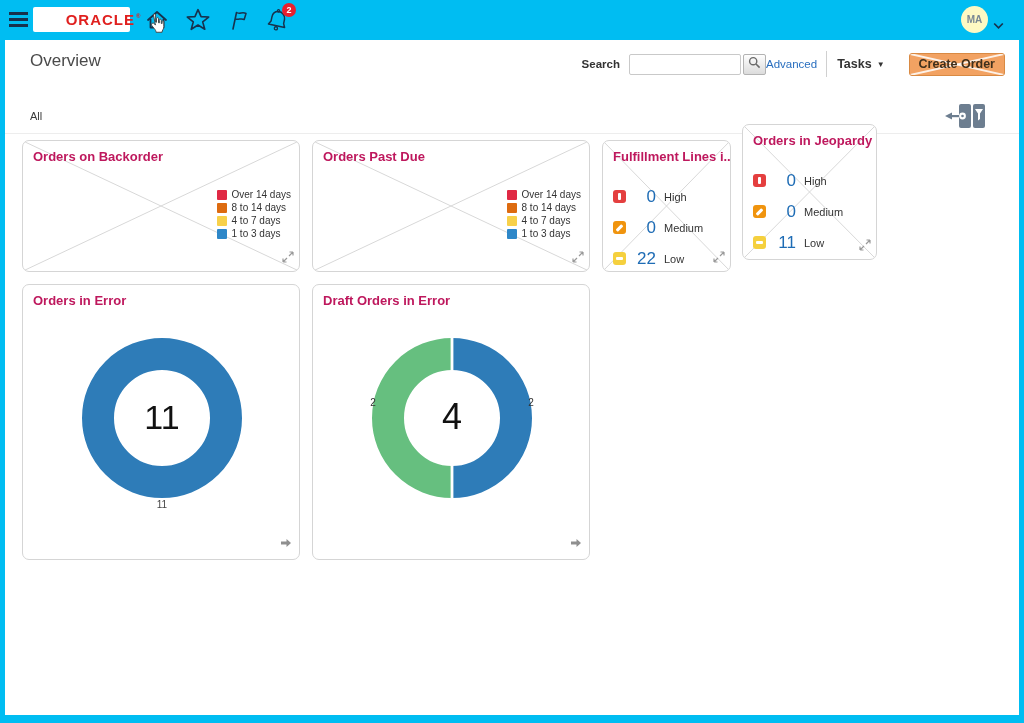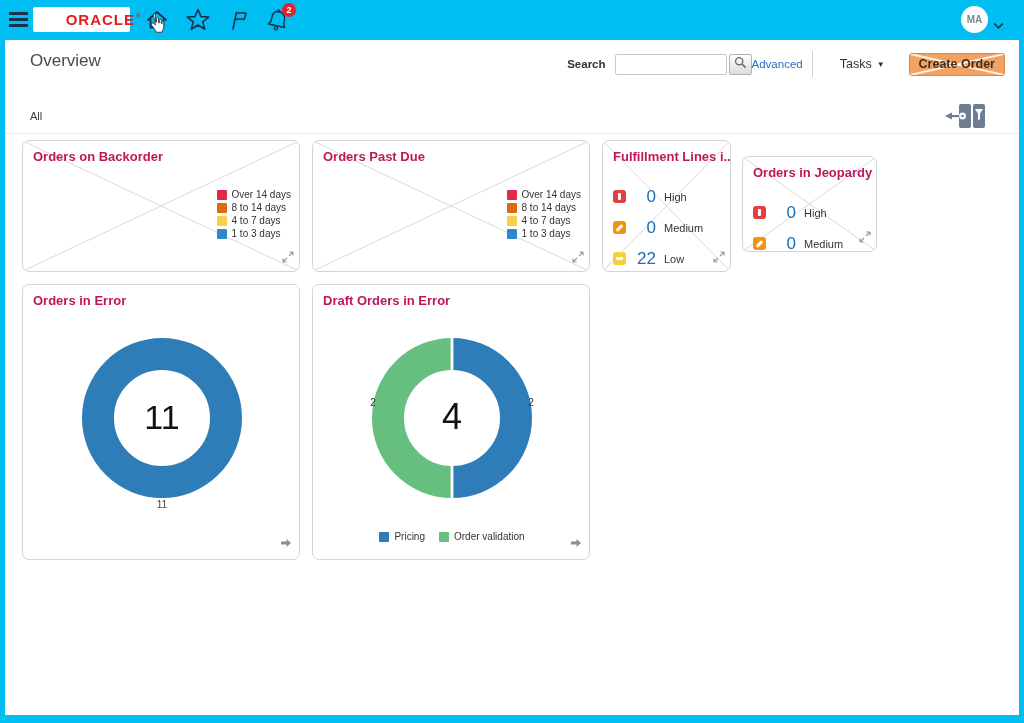--- a/index.html
+++ b/index.html
@@ -13,53 +13,53 @@
   .logo { position:absolute; left:33px; top:7px; width:97px; height:25px; background:#fff; border-radius:2px;
           display:flex; align-items:center; justify-content:center; color:#e0201f; font-weight:bold;
           font-size:15px; letter-spacing:1px;padding-left:44px; }
   .logo sup { font-size:6px; margin-left:1px; margin-top:-8px; }
   .tb-icon { position:absolute; top:6px; width:28px; height:28px; display:flex; align-items:center; justify-content:center; cursor:pointer; }
   .tb-home { left:143px; } .tb-star { left:184px; } .tb-flag { left:225px; } .tb-bell { left:263px; }
   .badge { position:absolute; top:-3px; right:-5px; min-width:14px; height:14px; border-radius:8px;
            background:#e8202e; color:#fff; font-size:9px; font-weight:bold; display:flex; align-items:center; justify-content:center; }
   .cursor-hand { position:absolute; left:147px; top:13px; z-index:5; pointer-events:none; }
   .avatar { position:absolute; left:961px; top:6px; width:27px; height:27px; border-radius:50%;
-            background:#ffffff; color:#7a8894; font-size:10px; font-weight:bold;
+            background:#fef9c3; color:#7a8894; font-size:10px; font-weight:bold;
             display:flex; align-items:center; justify-content:center; cursor:pointer; }
   .tb-chevron { position:absolute; left:993px; top:16px; cursor:pointer; }
 
   
   .content { position:absolute; left:5px; top:40px; width:1014px; height:675px; background:#fff; }
   .page-title { position:absolute; left:25px; top:11px; font-size:17px; color:#4a4a4a; }
 
   .toolbar { position:absolute; right:14px; top:12px; display:flex; align-items:center; height:24px; }
   .search-label { font-size:11.5px; font-weight:bold; color:#333; margin-right:9px; }
   .search-input { width:112px; height:21px; border:1px solid #c9c9c9; border-radius:2px; font-size:11px; padding:0 4px; }
   .search-btn { width:23px; height:21px; margin-left:2px; border:1px solid #b3b3b3; border-radius:2px;
                 background:linear-gradient(#fefefe,#dcdcdc); display:flex; align-items:center; justify-content:center; cursor:pointer; }
   .advanced { font-size:11.5px; text-decoration:none; cursor:pointer; }
   .vdiv { width:1px; height:26px; background:#d0d0d0; margin:0 10px 0 9px; }
-  .tasks { display:flex; align-items:center; font-size:12.5px; font-weight:normal; color:#333; cursor:pointer;margin-left:17px; }
+  .tasks { display:flex; align-items:center; font-size:12.5px; font-weight:bold; color:#333; cursor:pointer; }
   .tasks .tri { font-size:8px; margin-left:5px; color:#333; }
   .create-order { position:relative; margin-left:24px; height:23px; padding:0 9px; border:1px solid #d98a43;
                   border-radius:3px; font-size:12.5px; font-weight:bold; color:#40301c; cursor:pointer; overflow:hidden;
                   font-family:"Liberation Sans", sans-serif; }
   .create-order span { position:relative; z-index:2; }
   .xsvg { position:absolute; left:0; top:0; width:100%; height:100%; z-index:1; }
 
   .tab-all { position:absolute; left:25px; top:70px; font-size:11px; color:#3a3a3a; cursor:pointer; }
   .tabline { position:absolute; left:0; right:0; top:93px; height:1px; background:#ededed; }
   .composer-icon { position:absolute; left:938px; top:62px; cursor:pointer; }
 
   
   .card { position:absolute; background:#fff; border:1px solid #d5d5d5; border-radius:7px; overflow:hidden; }
   .c1 { left:17px;  top:100px; width:278px; height:132px; }
   .c2 { left:307px; top:100px; width:278px; height:132px;text-align:center; }
   .c3 { left:597px; top:100px; width:129px; height:132px; }
-  .c4 { left:737px; top:116px; width:135px; height:96px; }
+  .c4 { left:737px; top:84px; width:135px; height:136px; }
   .c5 { left:17px;  top:244px; width:278px; height:276px; }
   .c6 { left:307px; top:244px; width:278px; height:276px; }
   .card-title { position:absolute; left:10px; top:8px; font-size:13px; font-weight:bold; color:#be185d; z-index:3; white-space:nowrap; }
   .xlines { position:absolute; left:0; top:0; width:100%; height:100%; z-index:1; }
 
   .mini-legend { position:absolute; right:8px; top:48px; z-index:3; }
   .lrow { display:flex; align-items:center; margin-bottom:2px; }
   .sq { width:10px; height:10px; border-radius:1px; margin-right:5px; flex:0 0 auto; }
   .ltxt { font-size:10px; color:#333; white-space:nowrap; }
 
@@ -343,30 +343,20 @@
       <div class="card-title">Draft Orders in Error</div>
       <svg class="donut" width="160" height="160" viewBox="0 0 160 160">
         <path d="M80 16 A64 64 0 0 1 80 144" fill="none" stroke-width="32" stroke="#2e7cb8"></path>
         <path d="M80 144 A64 64 0 0 1 80 16" fill="none" stroke-width="32" stroke="#66bf7f"></path>
         <rect x="78.6" y="0" width="2.8" height="34" fill="#fff"></rect>
         <rect x="78.6" y="126" width="2.8" height="34" fill="#fff"></rect>
       </svg>
       <div class="center-num">4</div>
       <div class="side-label l">2</div>
       <div class="side-label r">2</div>
-      <div class="donut-legend">
-        <div class="lrow">
-            <span class="sq" style="background-color: rgb(46, 124, 184);"></span>
-            <span class="ltxt">Pricing</span>
-          </div>
-        <div class="lrow">
-            <span class="sq" style="background-color: rgb(102, 191, 127);"></span>
-            <span class="ltxt">Order validation</span>
-          </div>
-      </div>
       <div class="drill-ic">
         <svg width="12" height="10" viewBox="0 0 12 10">
             <path d="M1 3.5 h5.5 V1 L11 5 L6.5 9 V6.5 H1 z" fill="#8f8f8f"></path>
           </svg>
       </div>
     </div>
 
   </div>
 </div>
 

